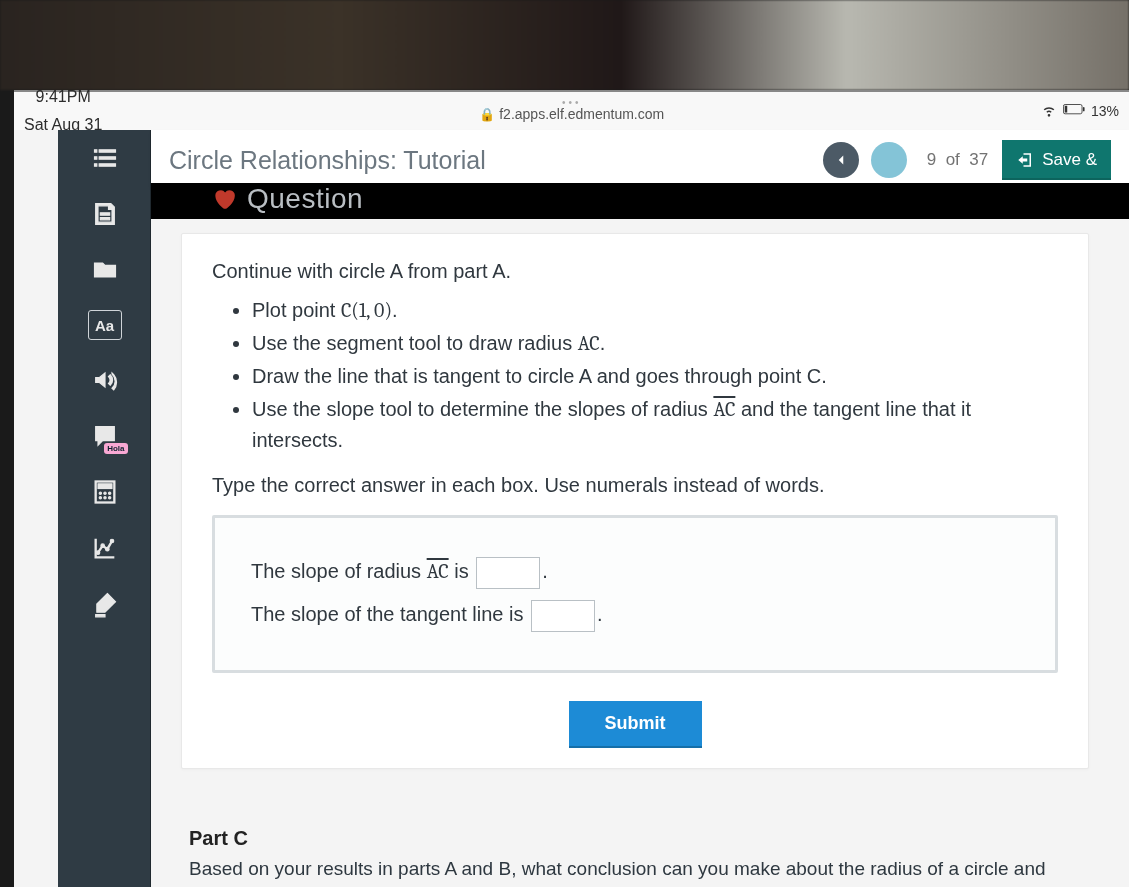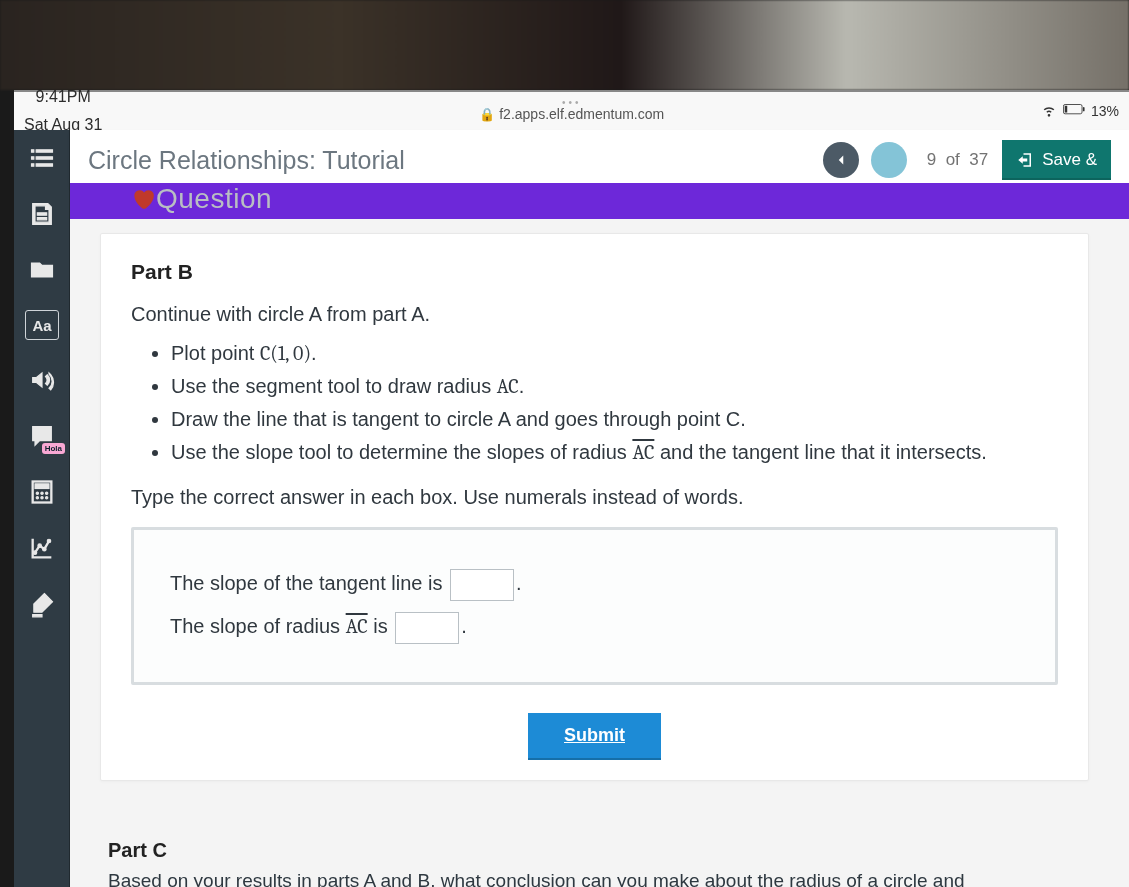--- a/index.html
+++ b/index.html
@@ -27,23 +27,24 @@
   .statusbar .sb-right { display:flex; gap:6px; align-items:center; color:#333; font-size:14px;}
 
   
   .app {
     position: absolute; top: 130px; left: 14px; right: 0; bottom: 0;
     background: #f4f4f4; display:flex;
   }
 
   
   .sidebar {
-    width: 56px; background: #2f3b44; display:flex; flex-direction:column;
+    width: 93px; background: #2f3b44; display:flex; flex-direction:column;
     padding-top: 12px; gap: 24px; align-items:center;
     box-shadow: inset -1px 0 0 rgba(0,0,0,.3);
+    margin-left: 44px;
   }
   .side-ico {
     width: 38px; height: 32px; color:#e8e8e8; display:flex; align-items:center; justify-content:center;
     font-size: 24px; cursor:pointer;
   }
   .side-ico svg { width:28px; height:28px; fill:#e8e8e8; stroke:#e8e8e8; }
   .side-ico.boxed { border:1.5px solid #cfd4d8; border-radius:3px; width:34px; height:30px; font-size:15px; font-weight:600; color:#e8e8e8;}
   .side-hola { position:relative; }
   .side-hola .bubble { position:absolute; bottom:-2px; right:-4px; background:#f9a8d4; color:#10232f; font-size:8px; font-weight:700; padding:1px 3px; border-radius:3px;}
 
@@ -64,23 +65,23 @@
   .pager { color:#737373; font-size:17px; margin: 0 14px;}
   .save-btn {
     background:#0f766e; color:#fff; padding:10px 14px; font-size:17px;
     display:flex; align-items:center; gap:8px; cursor:pointer;
     box-shadow: inset 0 -2px 0 rgba(0,0,0,.15);
   }
   .save-btn svg{width:18px;height:18px;fill:#fff;}
 
   
   .question-head {
-    display:flex; align-items:center; 
+    display:flex; align-items:center; gap:10px;
     color:#c0392b; font-size:28px; font-weight:300;
-    padding: 0 60px 4px; margin-top:-4px; background:#6d28d9;
+    padding: 0 60px 4px; margin-top:-4px; background:#000000;
   }
   .question-head .heart { width:26px; height:26px; }
   .question-head .heart svg{width:26px;height:26px;fill:#c0392b;}
   .question-head span{ color:#b9bec3; letter-spacing:.5px;}
 
   .content {
     flex:1; overflow:auto; padding: 14px 40px 0 30px;
   }
   .card {
     background:#fff; border:1px solid #e8e8e8; border-radius:2px;
@@ -102,21 +103,20 @@
   .answer-box input[type=text] {
     width:64px; height:32px; border:1px solid #b9c0c5; background:#fff;
     font-size:17px; text-align:center; margin:0 2px;
   }
 
   .submit-row { text-align:center; margin-top:28px;}
   .submit-btn {
     background:#1d8bd6; color:#fff; border:none; font-size:18px; font-weight:600;
     padding: 12px 36px; cursor:pointer;
     box-shadow: 0 2px 0 #156fa9;
-    text-decoration: underline;
   }
 
   .partc { margin-top:54px; padding: 4px 8px;}
   .partc h3{font-size:20px;font-weight:700;color:#222;margin-bottom:8px;}
   .partc p{font-size:19px;color:#2e3840;}
 </style>
 </head>
 <body>
 
 <div class="photo-backdrop"></div>
@@ -235,42 +235,41 @@
         <svg viewBox="0 0 24 24">
             <path d="M12 21s-8-5.5-8-12a5 5 0 019-3 5 5 0 019 3c0 6.5-8 12-8 12z"></path>
           </svg>
       </span>
       <span>Question</span>
     </div>
 
     <div class="content">
 
       <div class="card">
-        <h3>Part B</h3>
         <p>Continue with circle A from part A.</p>
         <ul>
           <li>
             <span>Plot point </span><span class="mathit">C(1, 0)</span><span>.</span>
           </li>
           <li>
             <span>Use the segment tool to draw radius </span><span class="mathit">AC</span><span>.</span>
           </li>
           <li>Draw the line that is tangent to circle A and goes through point C.</li>
           <li>
             <span>Use the slope tool to determine the slopes of radius </span><span class="mathit overline">AC</span><span> and the tangent line that it intersects.</span>
           </li>
         </ul>
         <p>Type the correct answer in each box. Use numerals instead of words.</p>
 
         <div class="answer-box">
           <p>
-            <span>The slope of the tangent line is </span><input type="text" style=""><span>.</span>
+            <span>The slope of radius </span><span class="mathit overline">AC</span><span> is </span><input type="text" style=""><span>.</span>
           </p>
           <p>
-            <span>The slope of radius </span><span class="mathit overline">AC</span><span> is </span><input type="text" style=""><span>.</span>
+            <span>The slope of the tangent line is </span><input type="text" style=""><span>.</span>
           </p>
         </div>
 
         <div class="submit-row">
           <button class="submit-btn">Submit</button>
         </div>
       </div>
 
       <div class="partc">
         <h3>Part C</h3>

